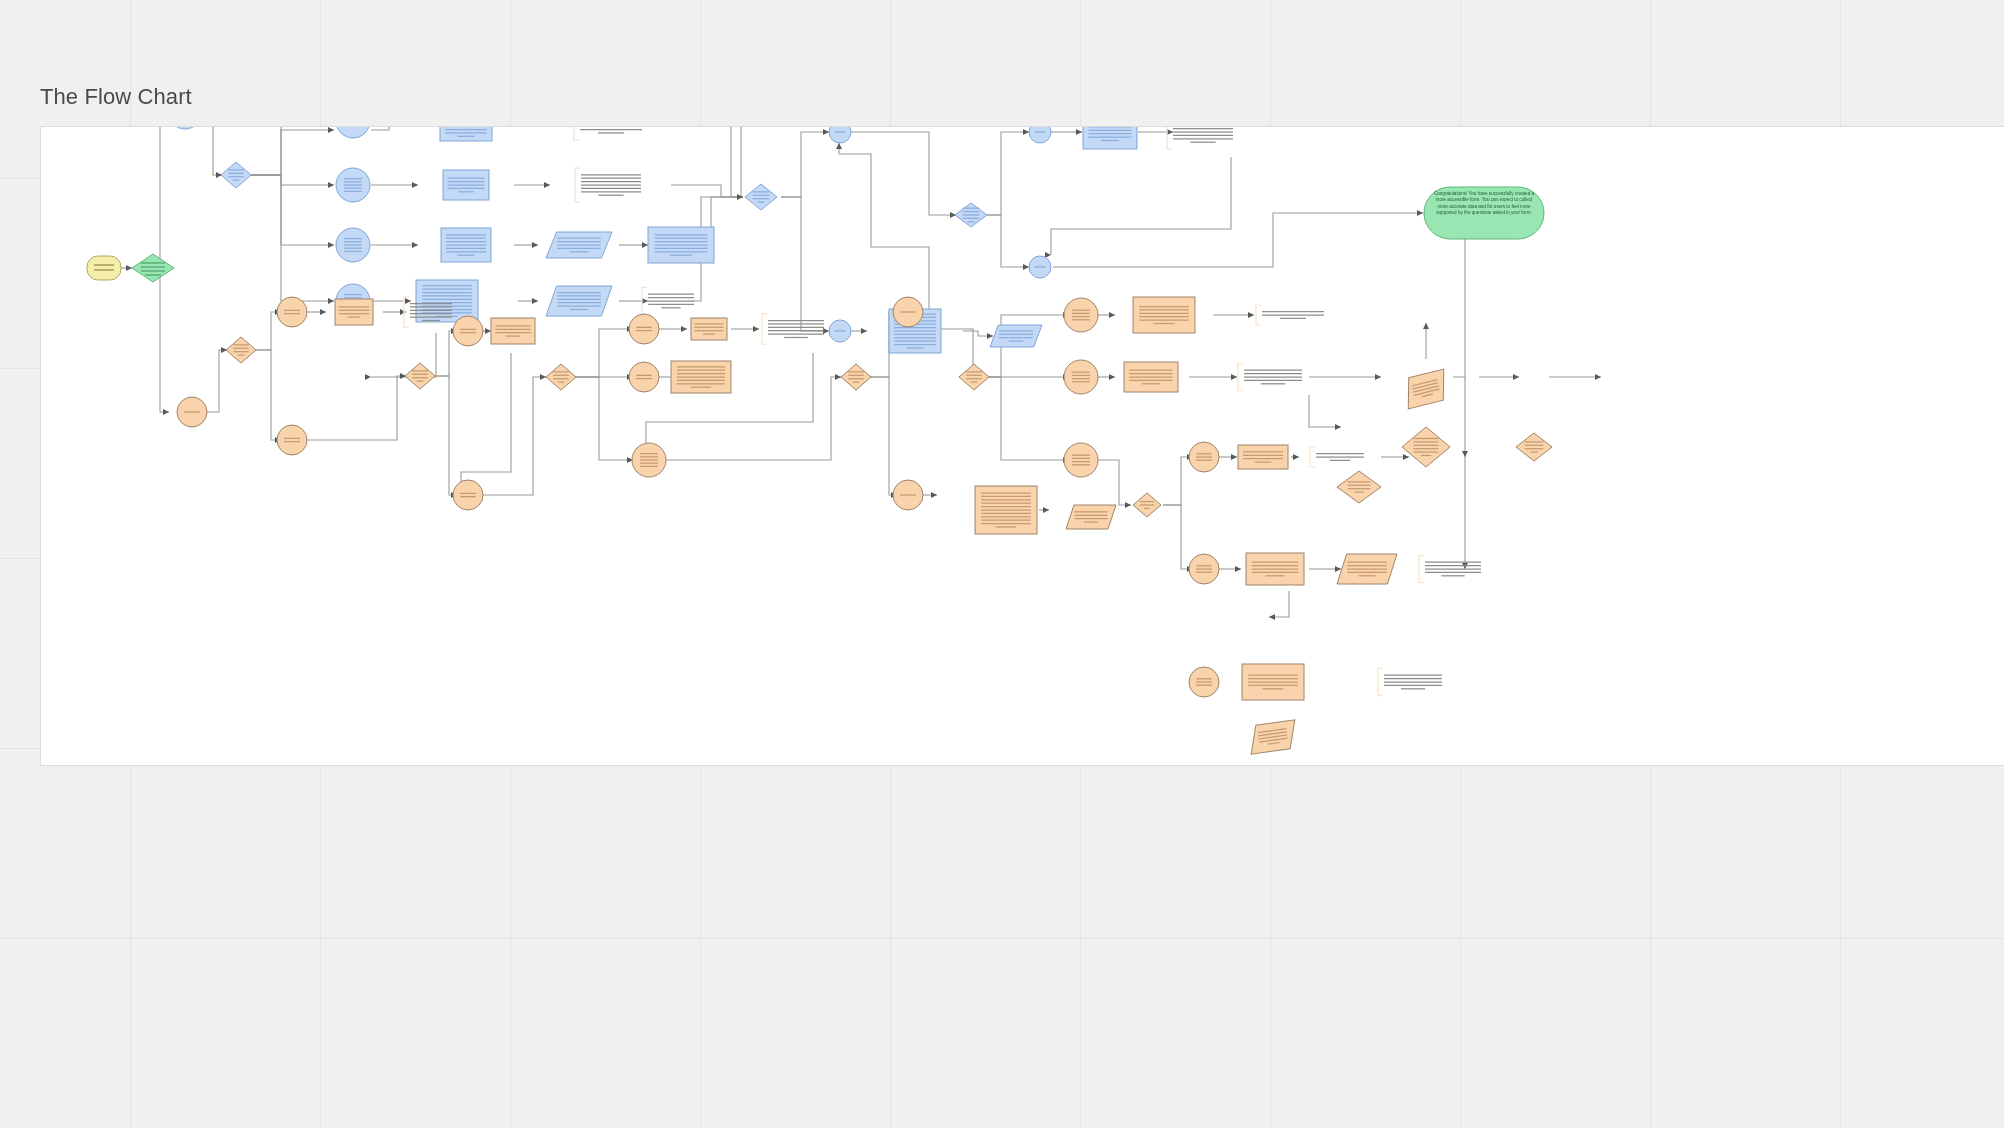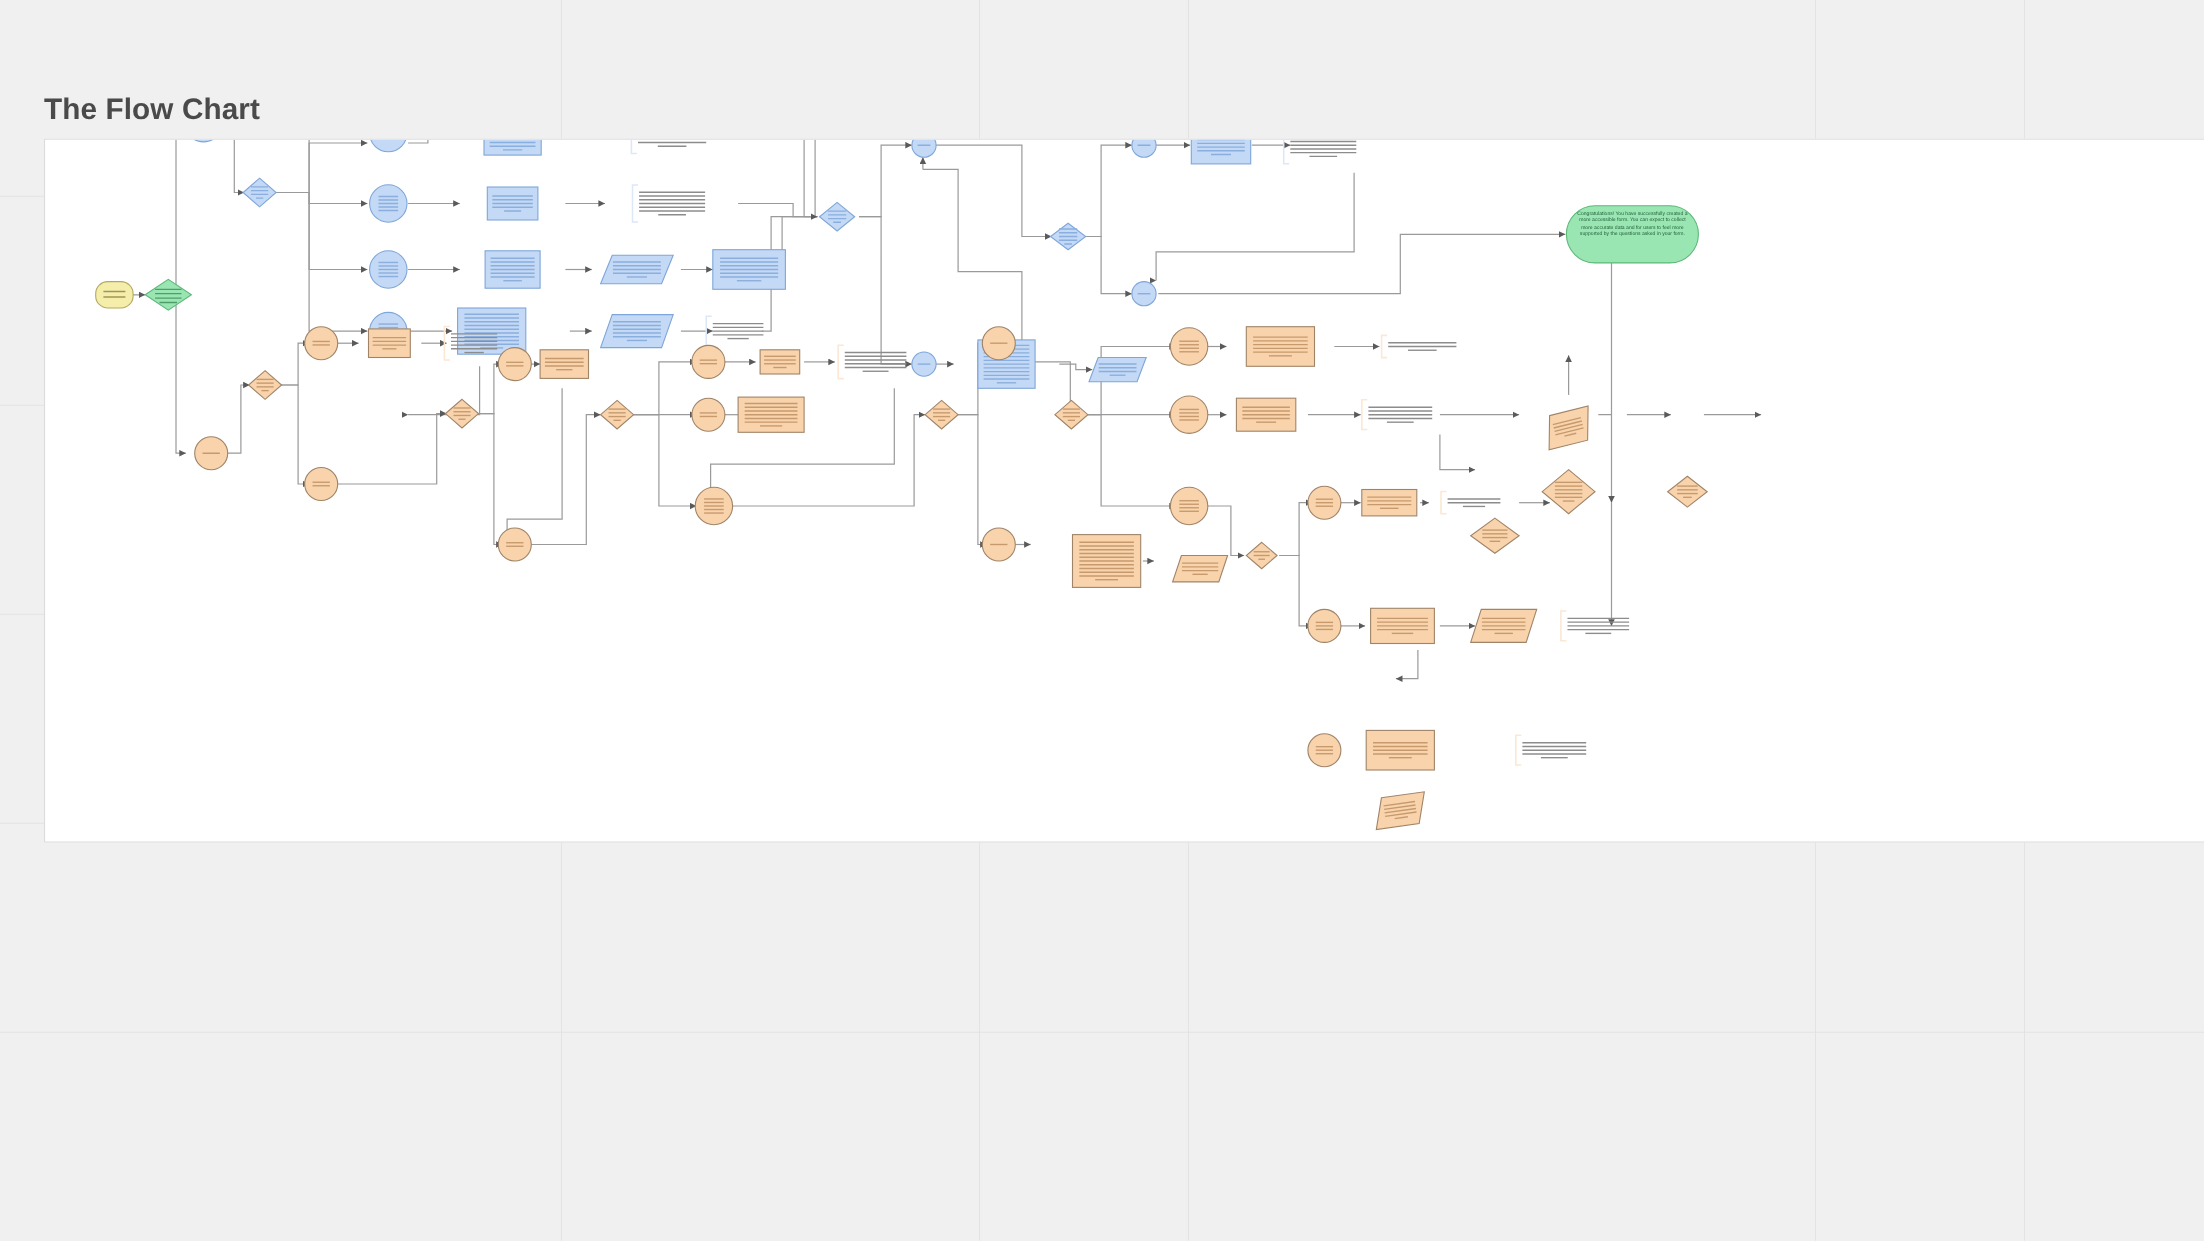--- a/index.html
+++ b/index.html
@@ -9,21 +9,21 @@
     background-color:#f0f0f0;
     background-image:
       linear-gradient(to right, #e3e3e3 1px, transparent 1px),
       linear-gradient(to bottom, #e3e3e3 1px, transparent 1px);
     background-size:190px 190px;
     background-position:-60px -12px;
     font-family:"Liberation Sans", sans-serif;
   }
   #page-title{
     position:absolute;left:40px;top:84px;
-    font-size:27px;color:#4a4a4a;font-weight:700;
+    font-size:22px;color:#4a4a4a;font-weight:400;
     letter-spacing:.1px;
   }
   #canvas{
     position:absolute;left:40px;top:126px;
     width:1964px;height:638px;
     background:#ffffff;
     border:1px solid #dcdcdc;
     overflow:hidden;
   }
   #svg-layer{position:absolute;left:0;top:0;width:1964px;height:638px;}

